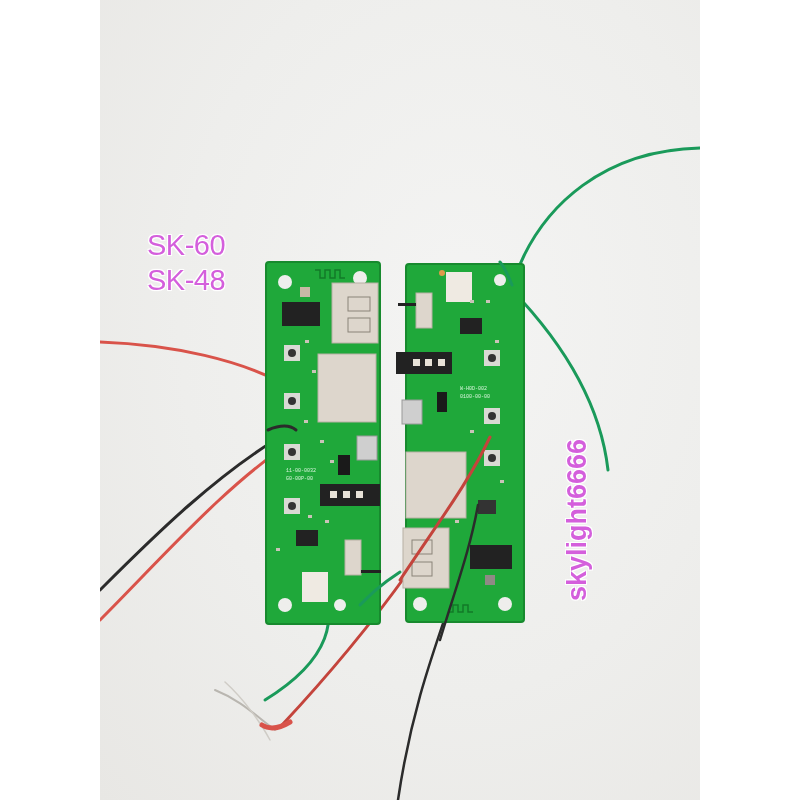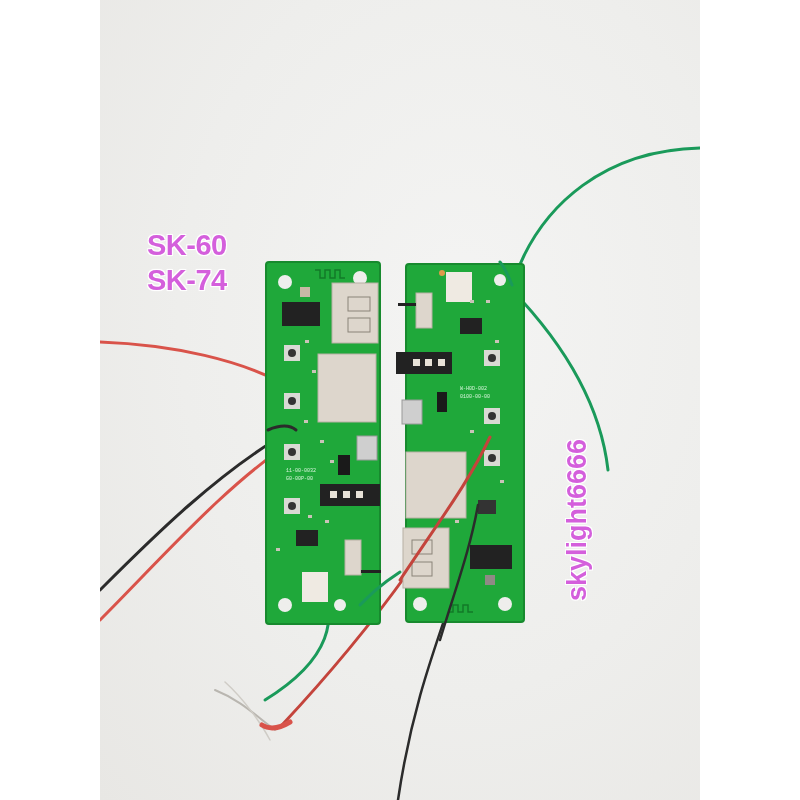--- a/index.html
+++ b/index.html
@@ -1,20 +1,20 @@
 <!DOCTYPE html>
 <html><head>
 <meta charset="utf-8">
 <style>
   html, body { margin:0; padding:0; }
   body { width:800px; height:800px; background:#ffffff; position:relative; overflow:hidden; font-family:"Liberation Sans", sans-serif; }
   .photo { position:absolute; left:100px; top:0; width:600px; height:800px;
     background: radial-gradient(ellipse at 60% 40%, #f4f4f3 0%, #eeeeec 55%, #e8e7e4 100%); overflow:hidden; }
   .label-stack { position:absolute; left:147px; top:228px; }
-  .label { display:block; font-weight:bold; font-size:29px; line-height:35px; color:#d45fdc;
+  .label { display:block; font-weight:normal; font-size:29px; line-height:35px; color:#d45fdc;
     text-shadow: 0 0 2px #fff, 0 0 3px #fff, 1px 1px 0 #fff, -1px -1px 0 #fff, 1px -1px 0 #fff, -1px 1px 0 #fff; letter-spacing:-0.5px;text-align:center; }
   .watermark { position:absolute; left:474px; top:500px; width:210px; height:40px; transform:rotate(-90deg);
     font-weight:bold; font-size:27px; color:#d45fdc; white-space:nowrap; text-align:center; line-height:40px;
     text-shadow: 0 0 2px #fff, 1px 1px 0 #fff, -1px -1px 0 #fff, 1px -1px 0 #fff, -1px 1px 0 #fff; }
   svg.scene { position:absolute; left:0; top:0; }
 </style>
 </head>
 <body>
 
 <div class="photo">
@@ -161,17 +161,17 @@
       <path d="M490,437 C470,480 440,520 400,580" stroke="#c4443c" stroke-width="3"></path>
       <path d="M478,505 C470,550 455,590 440,640" stroke="#2b2b2b" stroke-width="2.5"></path>
       <path d="M268,430 C280,425 290,425 296,430" stroke="#2b2b2b" stroke-width="3"></path>
       <path d="M512,285 C508,275 505,268 500,262" stroke="#1a9a5a" stroke-width="3"></path>
       <path d="M400,572 C380,585 370,595 360,605" stroke="#1a9a5a" stroke-width="3"></path>
     </g>
   </svg>
 
   <div class="label-stack" style="left:47px;">
     <span class="label">SK-60</span>
-    <span class="label">SK-74</span>
+    <span class="label">SK-48</span>
   </div>
 
   <div class="watermark" style="left:372px;">skylight6666</div>
 </div>
 
 </body></html>

